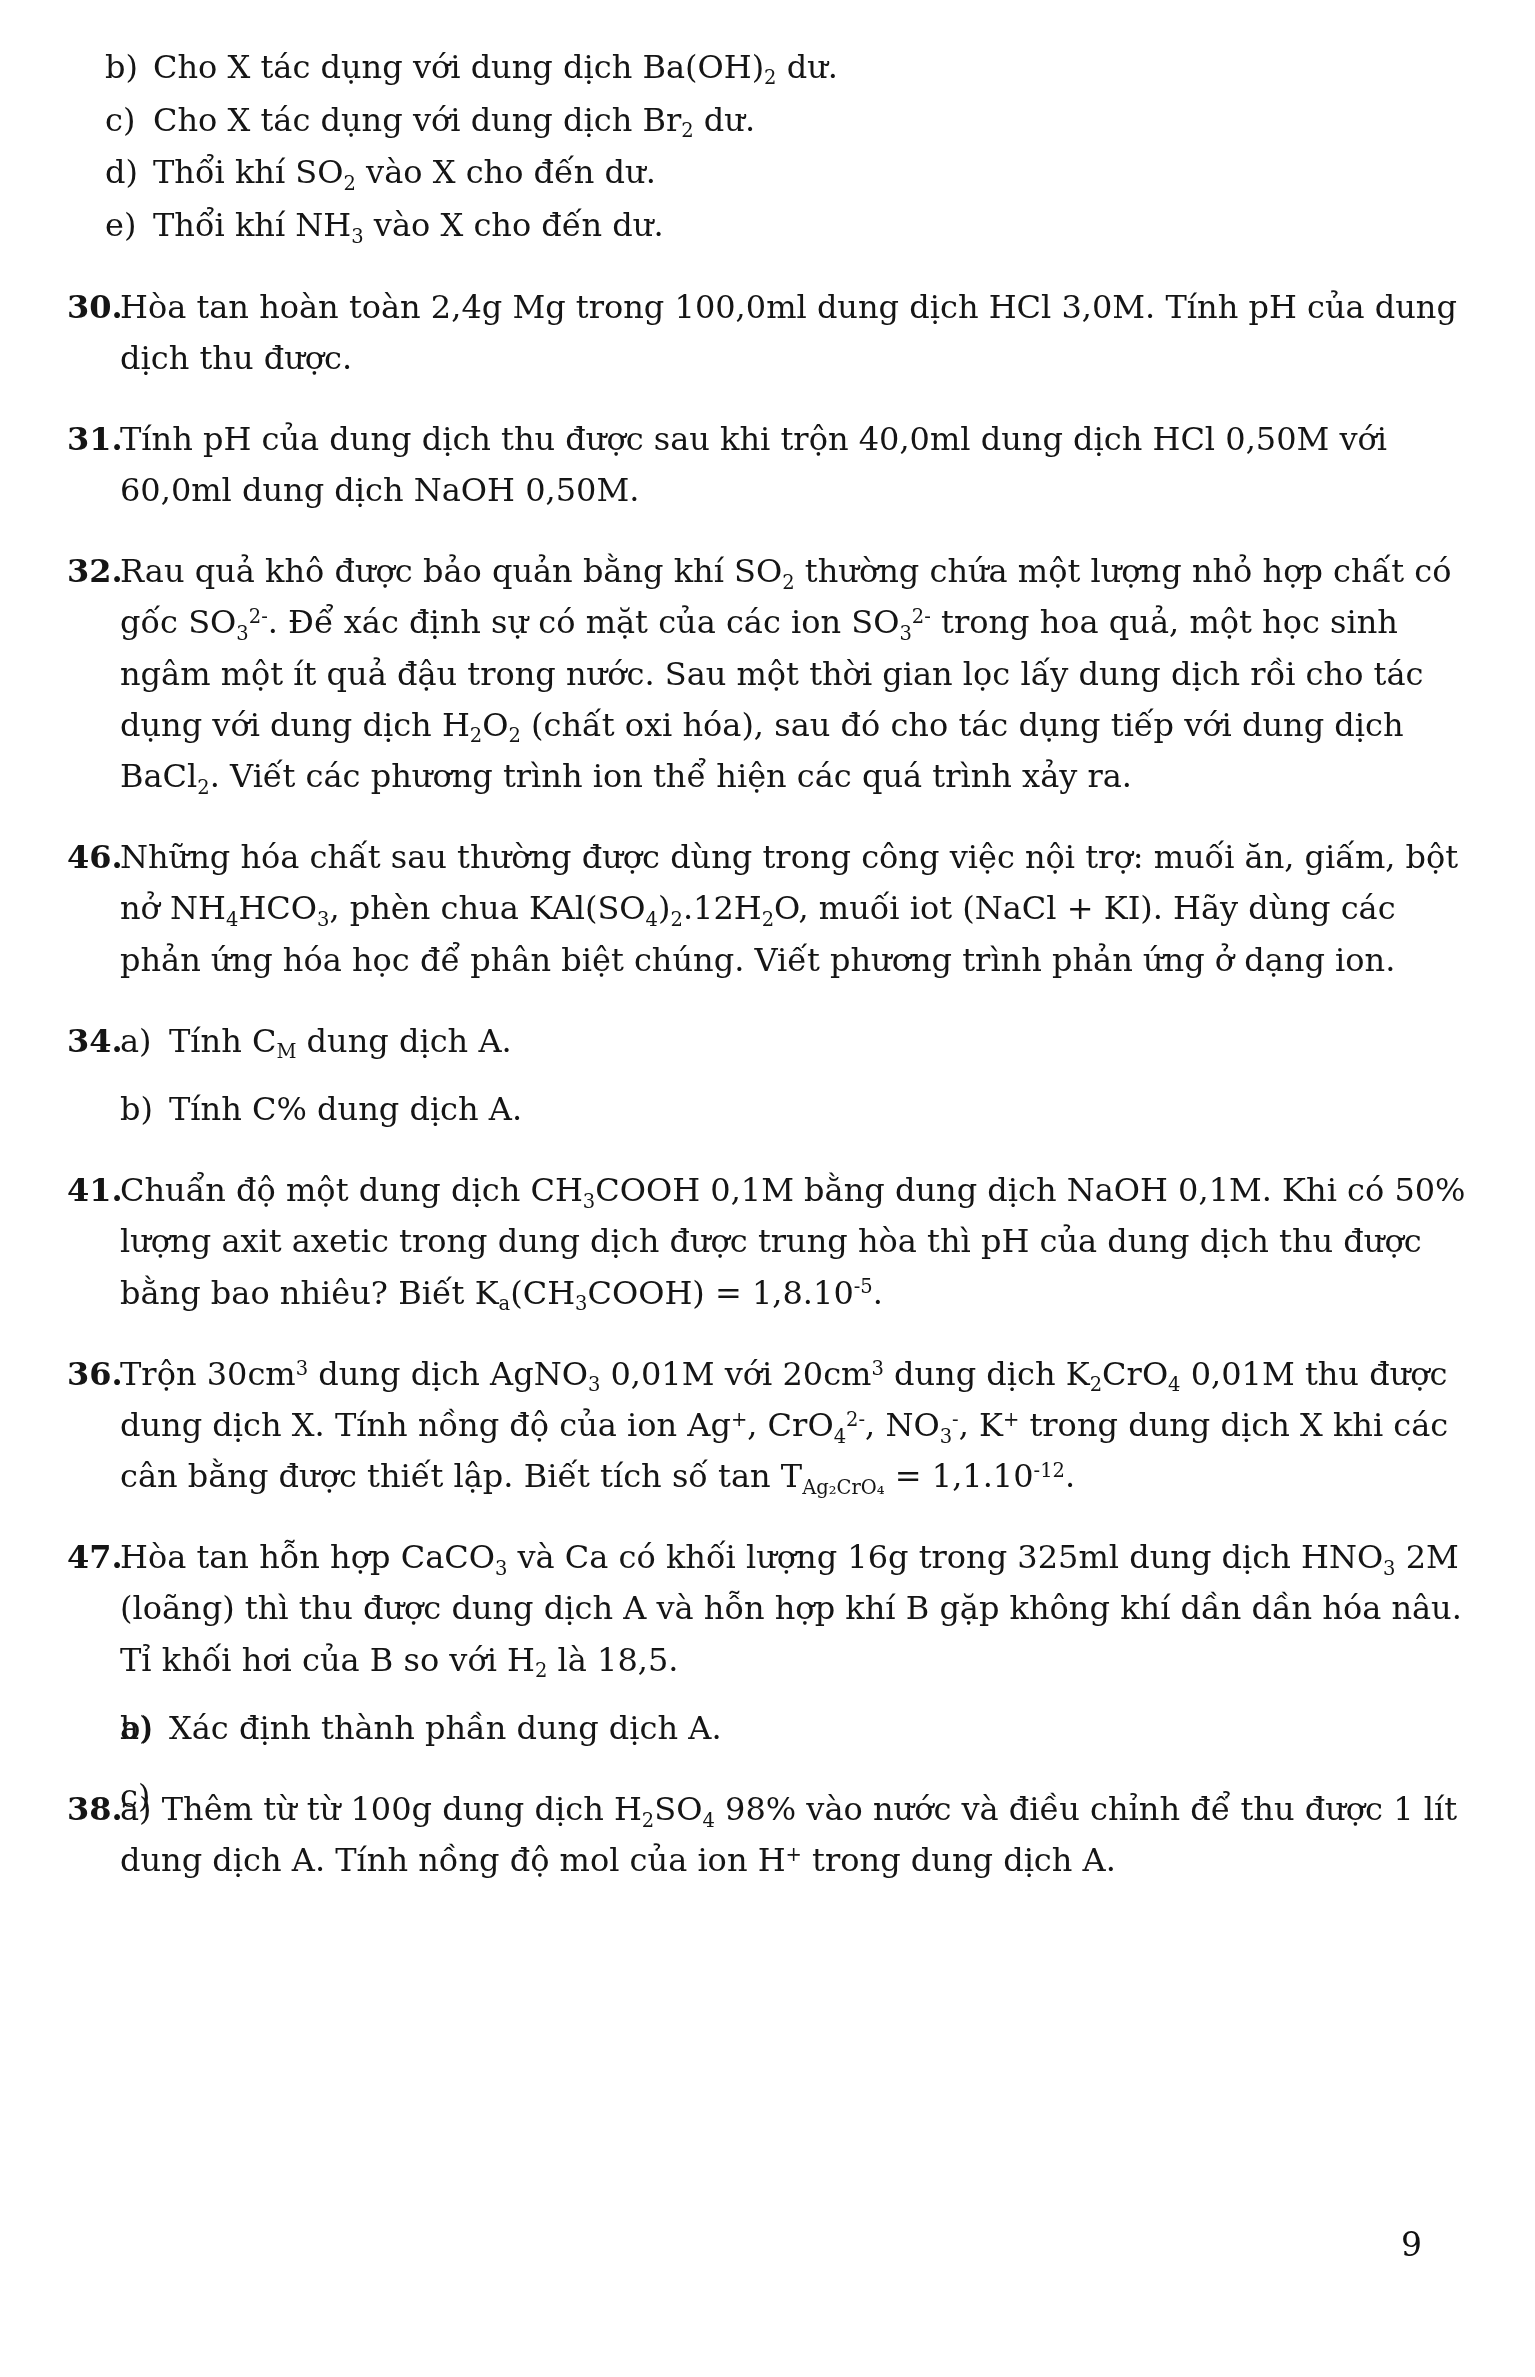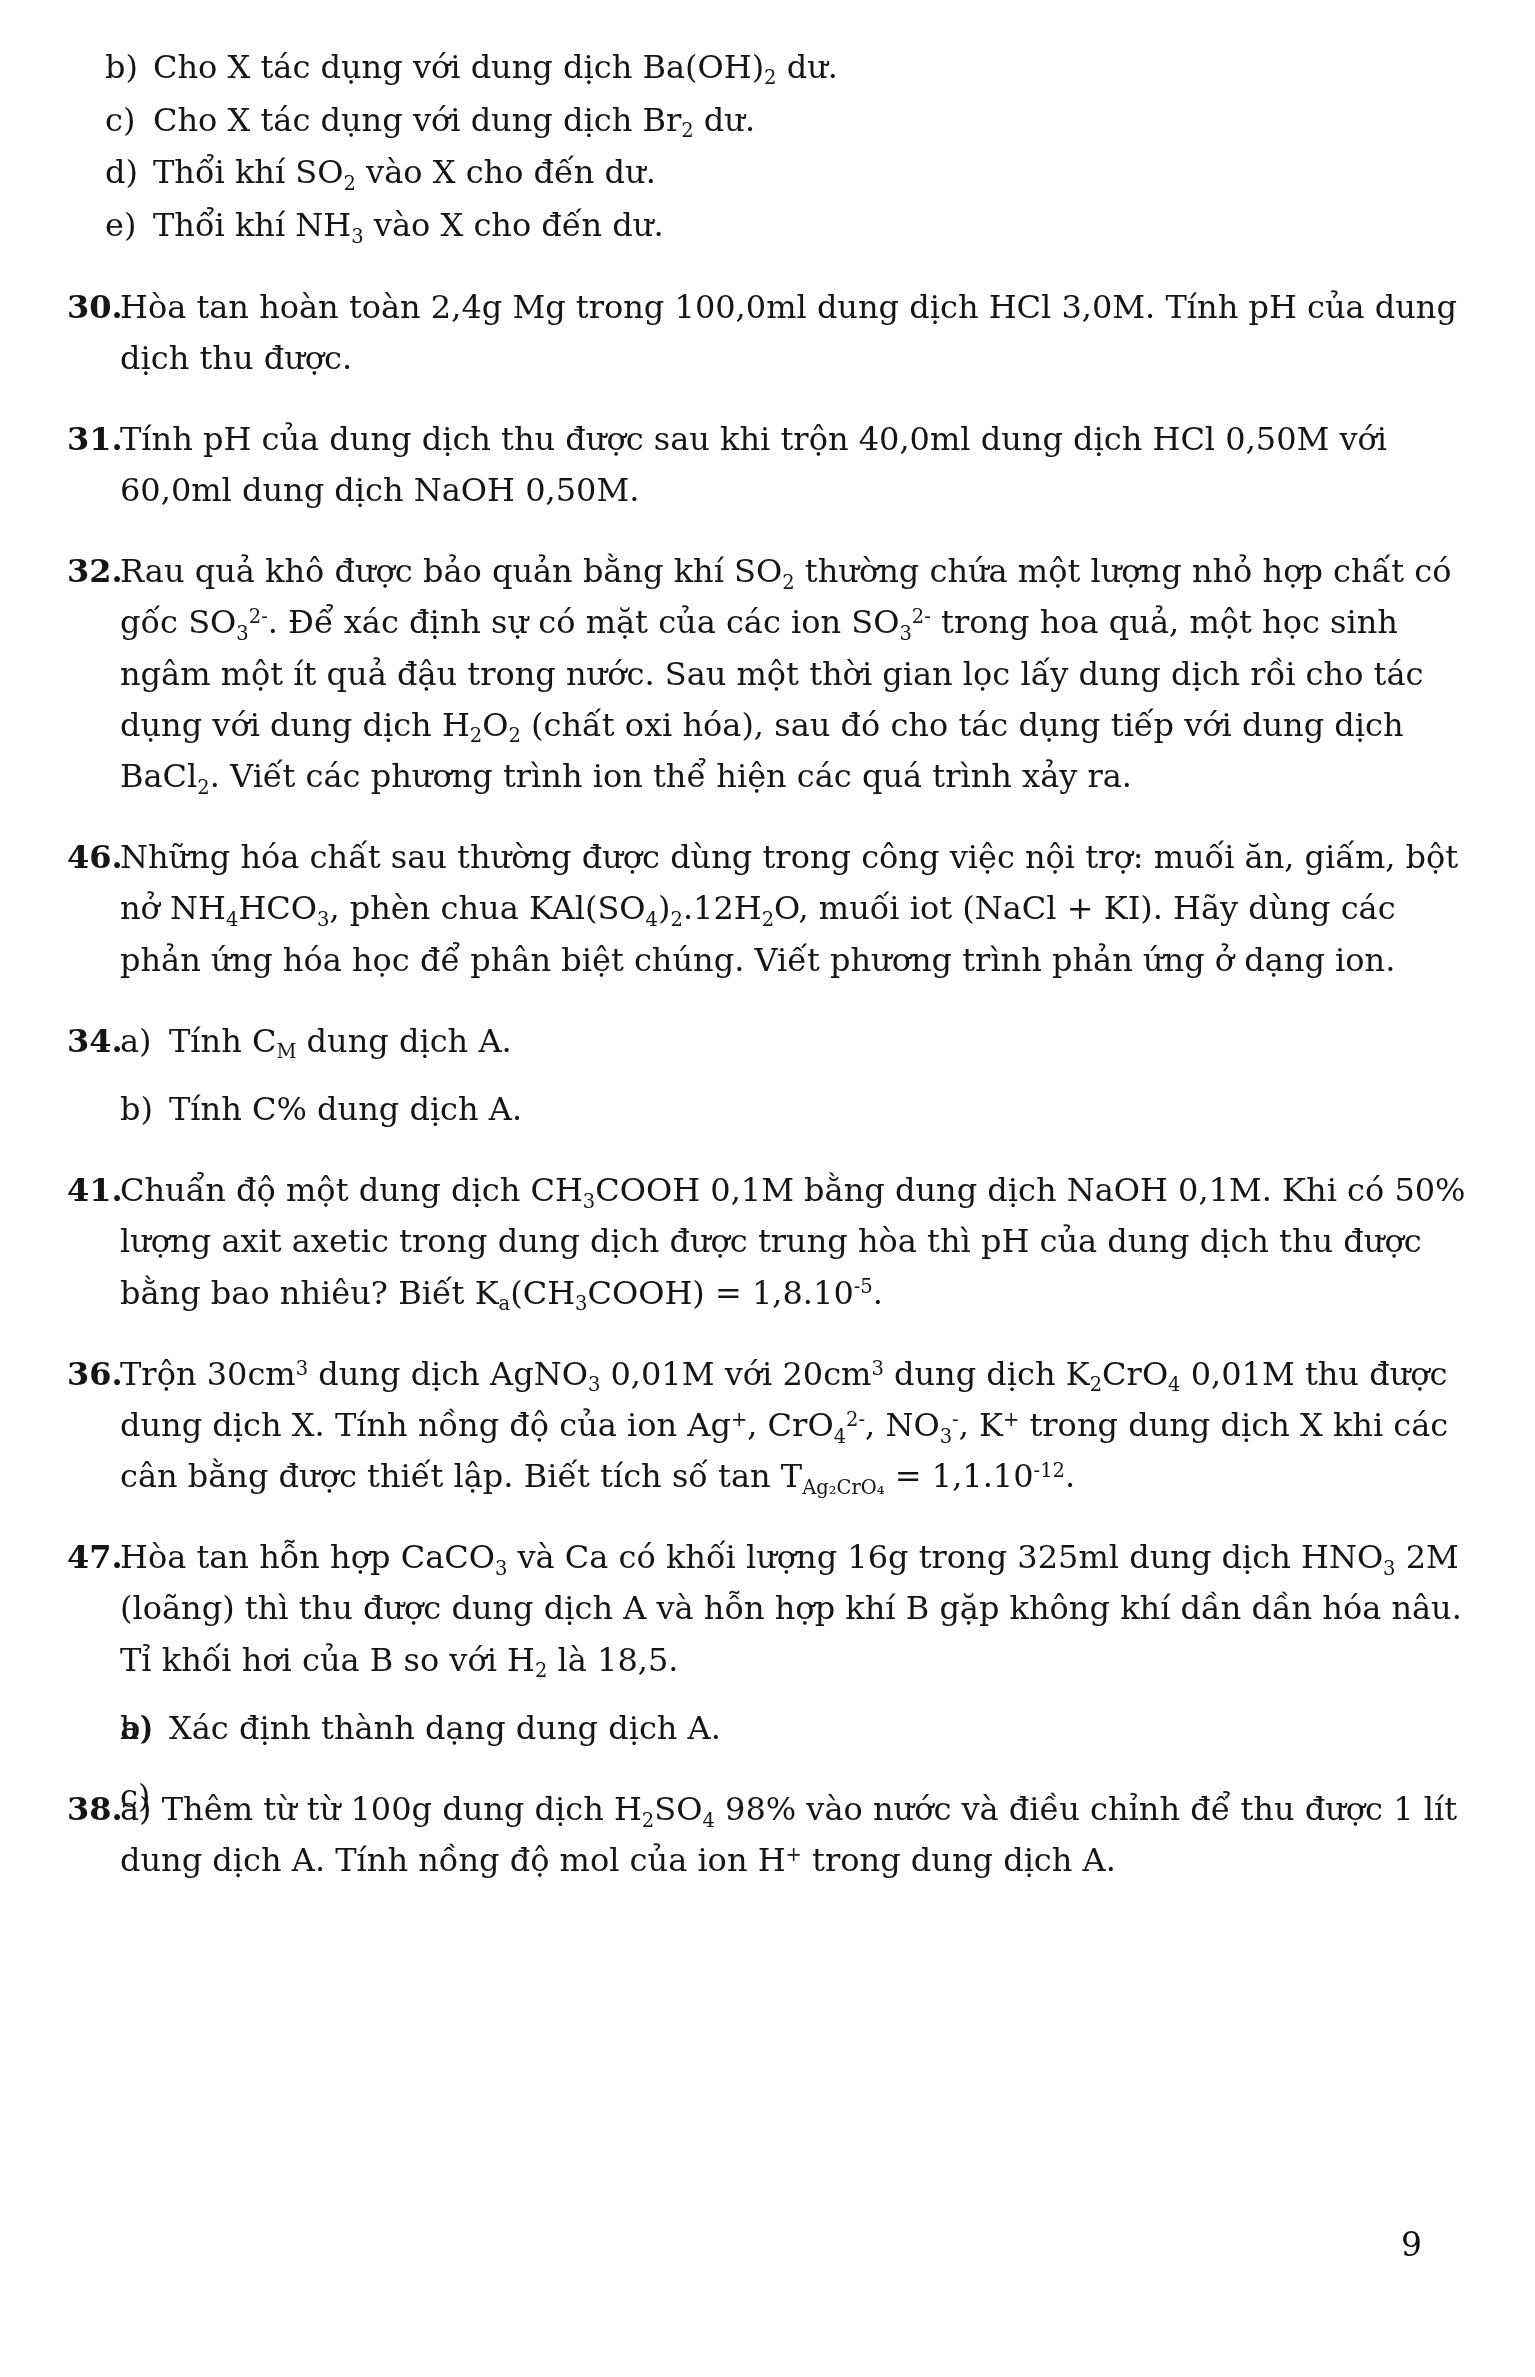--- a/index.html
+++ b/index.html
@@ -82,19 +82,19 @@
       <div class="block problem"><span class="num">31.</span><span class="ptext">Tính pH của dung dịch thu được sau khi trộn 40,0ml dung dịch HCl 0,50M với 60,0ml dung dịch NaOH 0,50M.</span></div>
       <div class="block problem"><span class="num">32.</span><span class="ptext">Rau quả khô được bảo quản bằng khí SO<sub>2</sub> thường chứa một lượng nhỏ hợp chất có gốc SO<sub>3</sub><sup>2-</sup>. Để xác định sự có mặt của các ion SO<sub>3</sub><sup>2-</sup> trong hoa quả, một học sinh ngâm một ít quả đậu trong nước. Sau một thời gian lọc lấy dung dịch rồi cho tác dụng với dung dịch H<sub>2</sub>O<sub>2</sub> (chất oxi hóa), sau đó cho tác dụng tiếp với dung dịch BaCl<sub>2</sub>. Viết các phương trình ion thể hiện các quá trình xảy ra.</span></div>
       <div class="block problem"><span class="num">46.</span><span class="ptext">Những hóa chất sau thường được dùng trong công việc nội trợ: muối ăn, giấm, bột nở NH<sub>4</sub>HCO<sub>3</sub>, phèn chua KAl(SO<sub>4</sub>)<sub>2</sub>.12H<sub>2</sub>O, muối iot (NaCl + KI). Hãy dùng các phản ứng hóa học để phân biệt chúng. Viết phương trình phản ứng ở dạng ion.</span></div>
       <div class="block problem"><span class="num">34.</span></div>
       <div class="block part"><span class="plabel">a)</span><span class="ptext">Tính C<sub>M</sub> dung dịch A.</span></div>
       <div class="block part"><span class="plabel">b)</span><span class="ptext">Tính C% dung dịch A.</span></div>
       <div class="block problem"><span class="num">41.</span><span class="ptext">Chuẩn độ một dung dịch CH<sub>3</sub>COOH 0,1M bằng dung dịch NaOH 0,1M. Khi có 50% lượng axit axetic trong dung dịch được trung hòa thì pH của dung dịch thu được bằng bao nhiêu? Biết K<sub>a</sub>(CH<sub>3</sub>COOH) = 1,8.10<sup>-5</sup>.</span></div>
       <div class="block problem"><span class="num">36.</span><span class="ptext">Trộn 30cm<sup>3</sup> dung dịch AgNO<sub>3</sub> 0,01M với 20cm<sup>3</sup> dung dịch K<sub>2</sub>CrO<sub>4</sub> 0,01M thu được dung dịch X. Tính nồng độ của ion Ag<sup>+</sup>, CrO<sub>4</sub><sup>2-</sup>, NO<sub>3</sub><sup>-</sup>, K<sup>+</sup> trong dung dịch X khi các cân bằng được thiết lập. Biết tích số tan T<sub>Ag₂CrO₄</sub> = 1,1.10<sup>-12</sup>.</span></div>
       <div class="block problem"><span class="num">47.</span><span class="ptext">Hòa tan hỗn hợp CaCO<sub>3</sub> và Ca có khối lượng 16g trong 325ml dung dịch HNO<sub>3</sub> 2M (loãng) thì thu được dung dịch A và hỗn hợp khí B gặp không khí dần dần hóa nâu. Tỉ khối hơi của B so với H<sub>2</sub> là 18,5.</span></div>
       <div class="block part"><span class="plabel">a)</span></div>
-      <div class="block part"><span class="plabel">b)</span><span class="ptext">Xác định thành dạng dung dịch A.</span></div>
+      <div class="block part"><span class="plabel">b)</span><span class="ptext">Xác định thành phần dung dịch A.</span></div>
       <div class="block part"><span class="plabel">c)</span></div>
       <div class="block problem"><span class="num">38.</span><span class="ptext">a) Thêm từ từ 100g dung dịch H<sub>2</sub>SO<sub>4</sub> 98% vào nước và điều chỉnh để thu được 1 lít dung dịch A. Tính nồng độ mol của ion H<sup>+</sup> trong dung dịch A.</span></div>
     </div>
   <div class="page-number">9</div>
 </div>
 
 
 </body></html>

